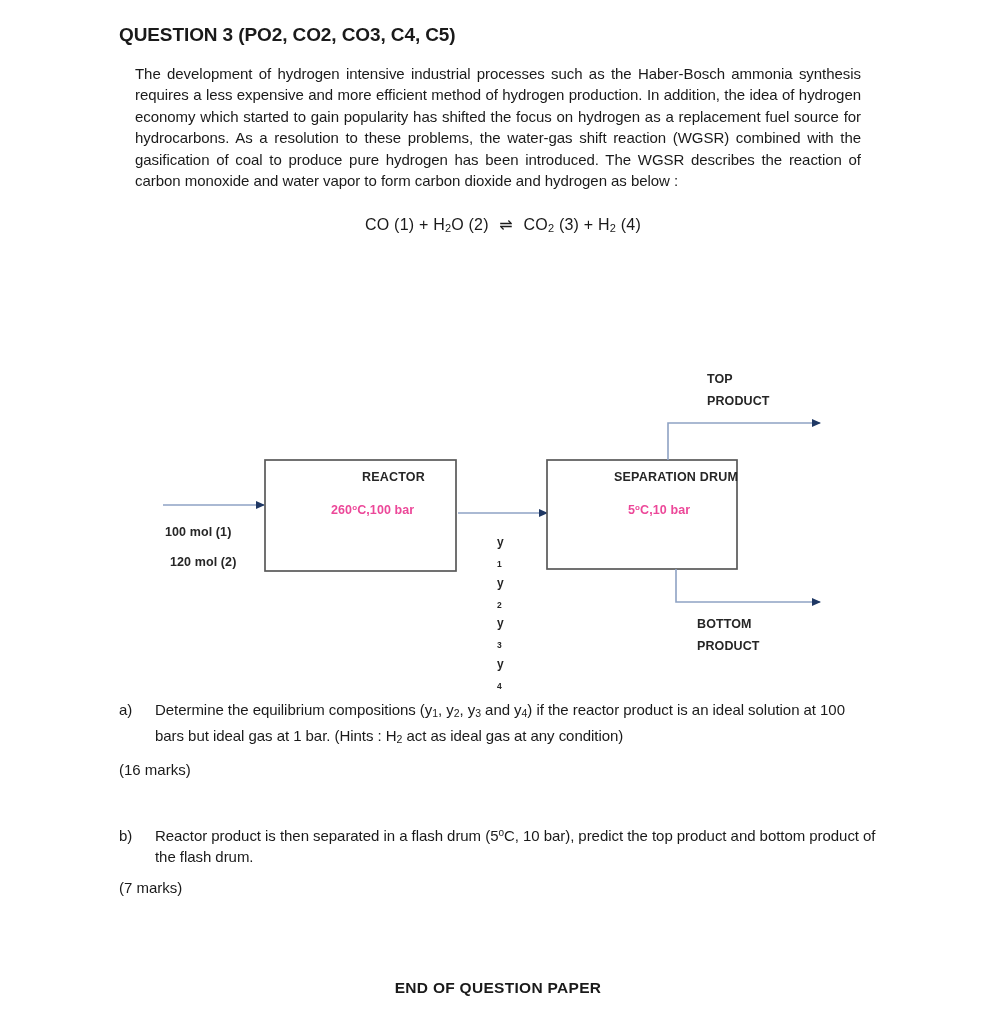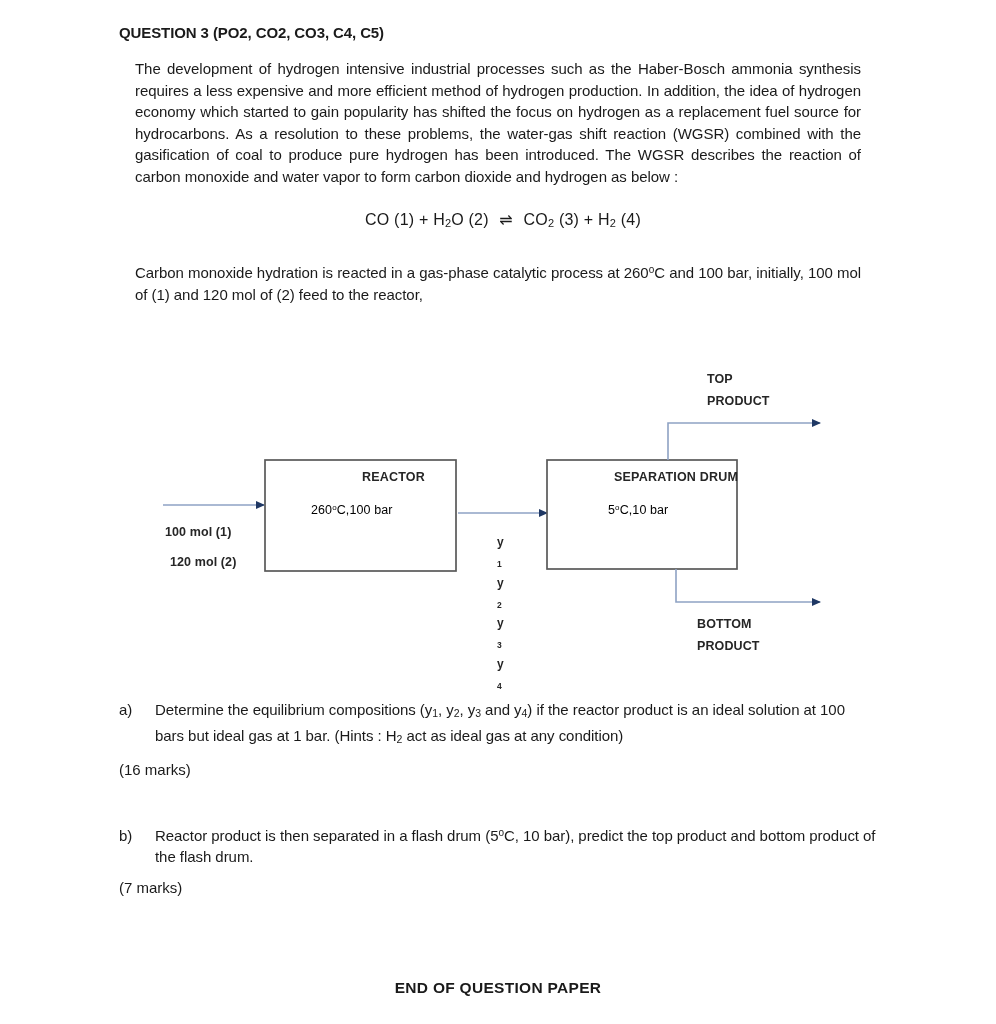--- a/index.html
+++ b/index.html
@@ -23,21 +23,21 @@
     height: 1024px;
     background: #ffffff;
   }
   .content {
     position: absolute;
     left: 119px;
     top: 24px;
     width: 758px;
   }
   .q-heading {
-    font-size: 15px;
+    font-size: 19px;
     font-weight: bold;
     letter-spacing: -0.1px;
     margin: 0 0 10px 0;
     line-height: 1.2;
   }
   .body-par {
     font-size: 15px;
     line-height: 21.5px;
     text-align: justify;
     margin: 16px;
@@ -89,24 +89,25 @@
     font-size: 12.5px;
     font-weight: bold;
     letter-spacing: 0.2px;
     color: #262626;
     white-space: nowrap;
     margin-left: 33px;
   }
   .dg-box-sub {
     position: absolute;
     font-size: 12.5px;
-    font-weight: normal;
+    font-weight: bold;
     letter-spacing: 0.1px;
-    color: #000000;
+    color: #ec4899;
     white-space: nowrap;
+    margin-left: 20px;
   }
   .dg-box-sub sup, .dg-box-title sup {
     font-size: 8px;
     vertical-align: 0.55em;
     line-height: 0;
   }
   .ystack {
     position: absolute;
     left: 497px;
     top: 533px;
@@ -176,21 +177,20 @@
     <div class="equation">
       <span>CO (1)</span>
       <span>+</span>
       <span><span>H</span><sub>2</sub><span>O (2)</span></span>
       <span style="padding:0 6px;">⇌</span>
       <span><span>CO</span><sub>2</sub><span> (3)</span></span>
       <span>+</span>
       <span><span>H</span><sub>2</sub><span> (4)</span></span>
     </div>
 
-    <p class="body-par par-2"><span>Carbon monoxide hydration is reacted in a gas-phase catalytic process at 260</span><sup class="deg">o</sup><span>C and 100 bar, initially, 100 mol of (1) and 120 mol of (2) feed to the reactor,</span></p>
 
   </div>
 
   <div class="diagram">
     <svg width="996" height="310" viewBox="0 0 996 310">
       <defs>
         <marker id="ah" markerWidth="9" markerHeight="8" refX="8" refY="4" orient="auto" markerUnits="userSpaceOnUse">
           <path d="M0,0 L9,4 L0,8 Z" fill="#1f3864"></path>
         </marker>
       </defs>

